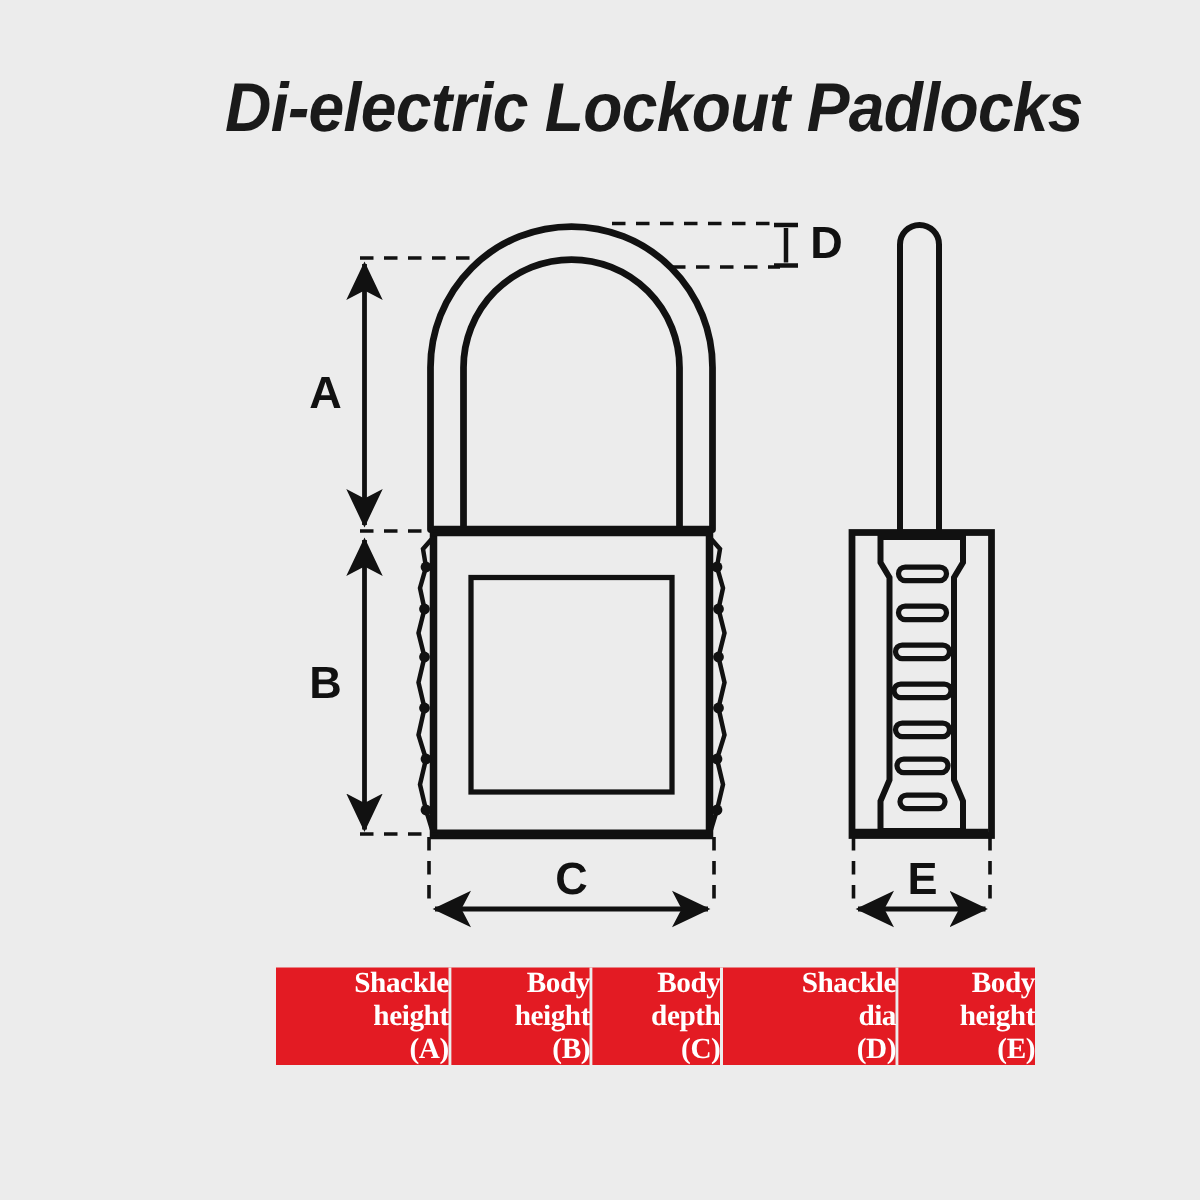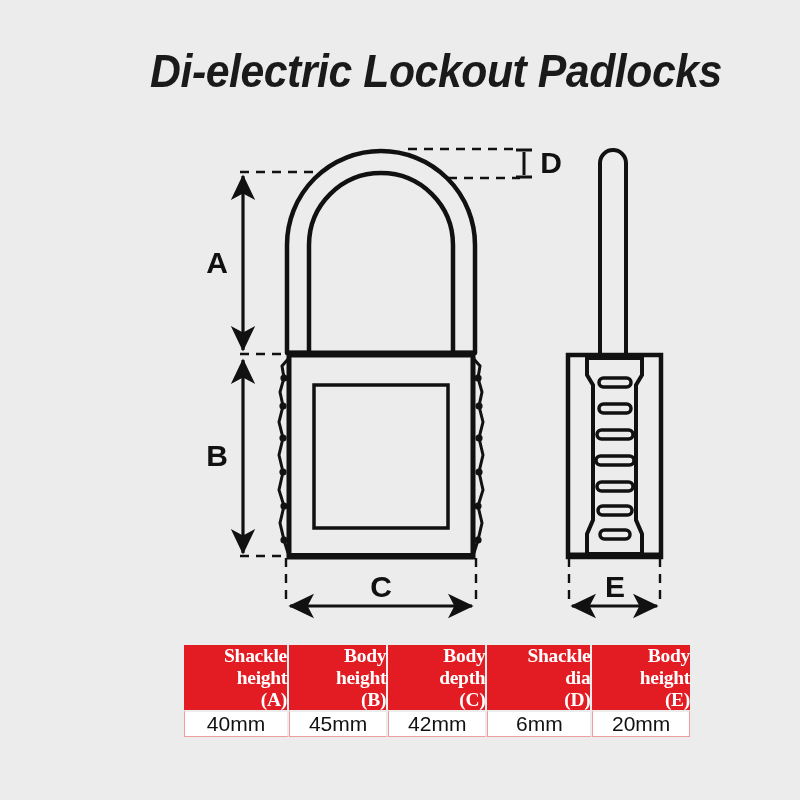--- a/index.html
+++ b/index.html
@@ -225,23 +225,16 @@
           <span>Shackle</span><br>
           <span>dia</span><br>
           <span>(D)</span>
         </td>
         <td class="hdr-cell">
           <span>Body</span><br>
           <span>height</span><br>
           <span>(E)</span>
         </td>
       </tr>
-      <tr>
-        <td class="val-cell">40mm</td>
-        <td class="val-cell">45mm</td>
-        <td class="val-cell">42mm</td>
-        <td class="val-cell">6mm</td>
-        <td class="val-cell">20mm</td>
-      </tr>
     </tbody>
   </table>
 
 </div>
 
 </body></html>

